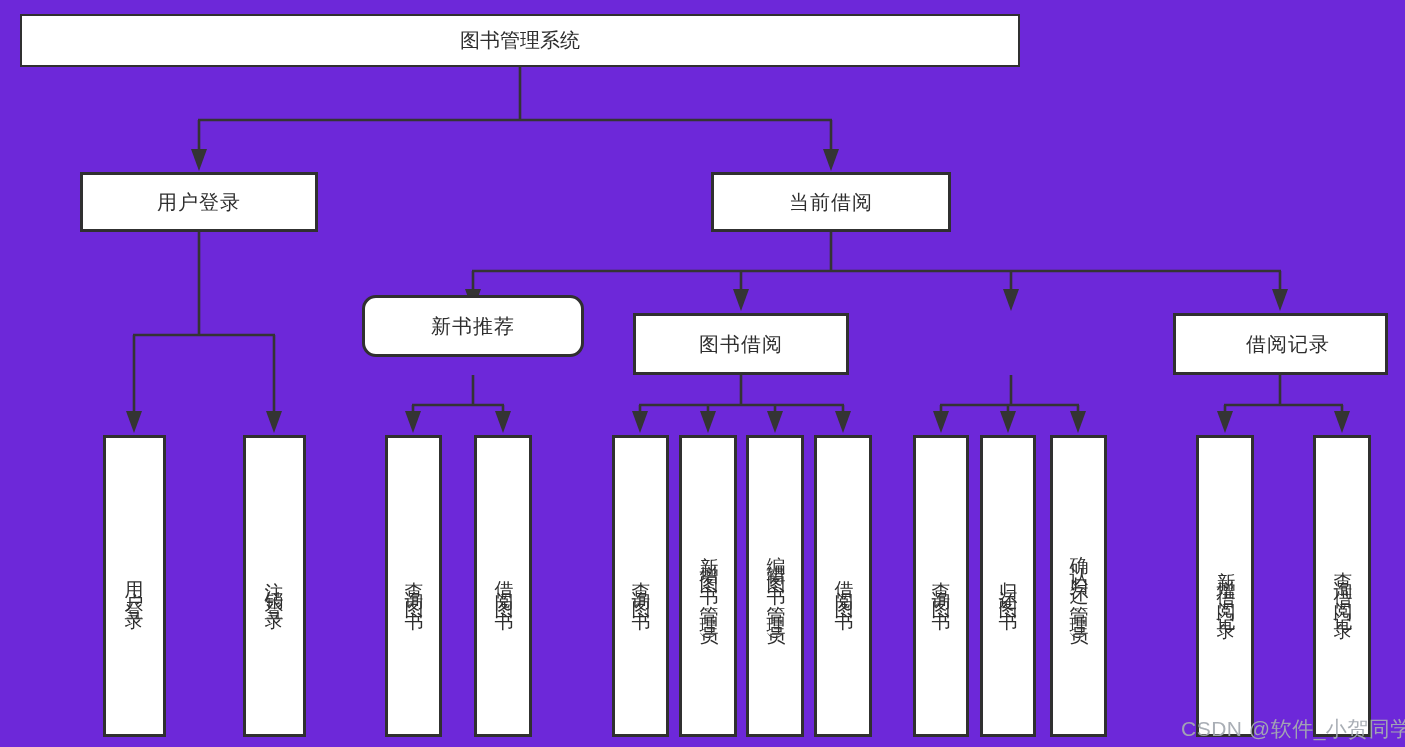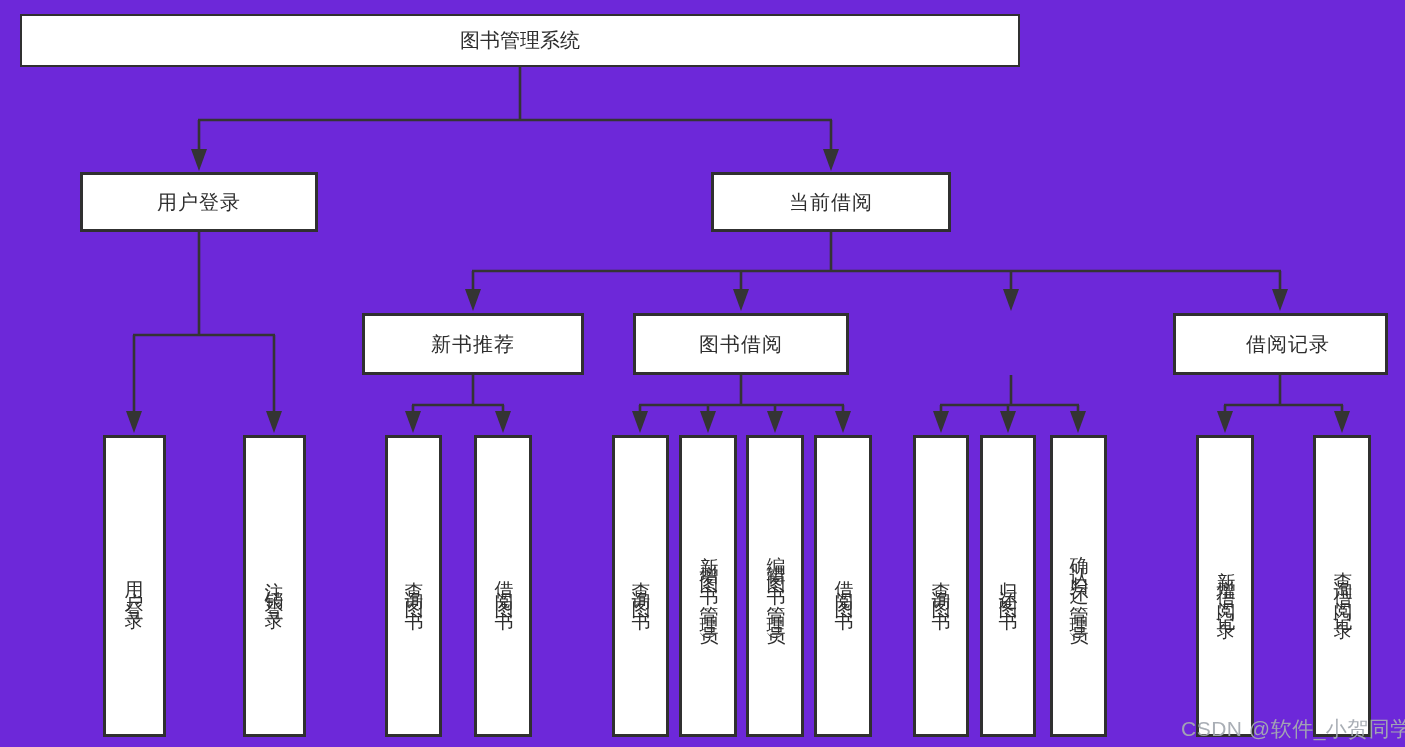--- a/index.html
+++ b/index.html
@@ -109,21 +109,21 @@
       <polygon points="1217,411 1233,411 1225,433" fill="#343434"></polygon>
       <line x1="1342" y1="405" x2="1342" y2="415" stroke="#343434" stroke-width="2.6"></line>
       <polygon points="1334,411 1350,411 1342,433" fill="#343434"></polygon>
     </svg>
 
   <div class="node root" style="left:20px; top:14px; width:1000px; height:53px;">图书管理系统</div>
 
   <div class="node h" style="left:80px; top:172px; width:238px; height:60px;">用户登录</div>
   <div class="node h" style="left:711px; top:172px; width:240px; height:60px;">当前借阅</div>
 
-  <div class="node h" style="left:362px; top:313px; width:222px; height:62px;">新书推荐</div>
+  <div class="node h" style="left:362px; top:295px; width:222px; height:62px;border-radius:14px;">新书推荐</div>
   <div class="node h" style="left:633px; top:313px; width:216px; height:62px;">图书借阅</div>
   <div class="node h" style="left:1173px; top:313px; width:215px; height:62px;padding-left:15px;">借阅记录</div>
 
   <div class="node leaf" style="left:103px; top:435px; width:63px; height:302px; line-height:57px;">用户登录</div>
   <div class="node leaf" style="left:243px; top:435px; width:63px; height:302px; line-height:57px;">注销登录</div>
 
   <div class="node leaf" style="left:385px; top:435px; width:57px; height:302px;">查询图书</div>
   <div class="node leaf" style="left:474px; top:435px; width:58px; height:302px;">借阅图书</div>
 
   <div class="node leaf" style="left:612px; top:435px; width:57px; height:302px;">查询图书</div>

